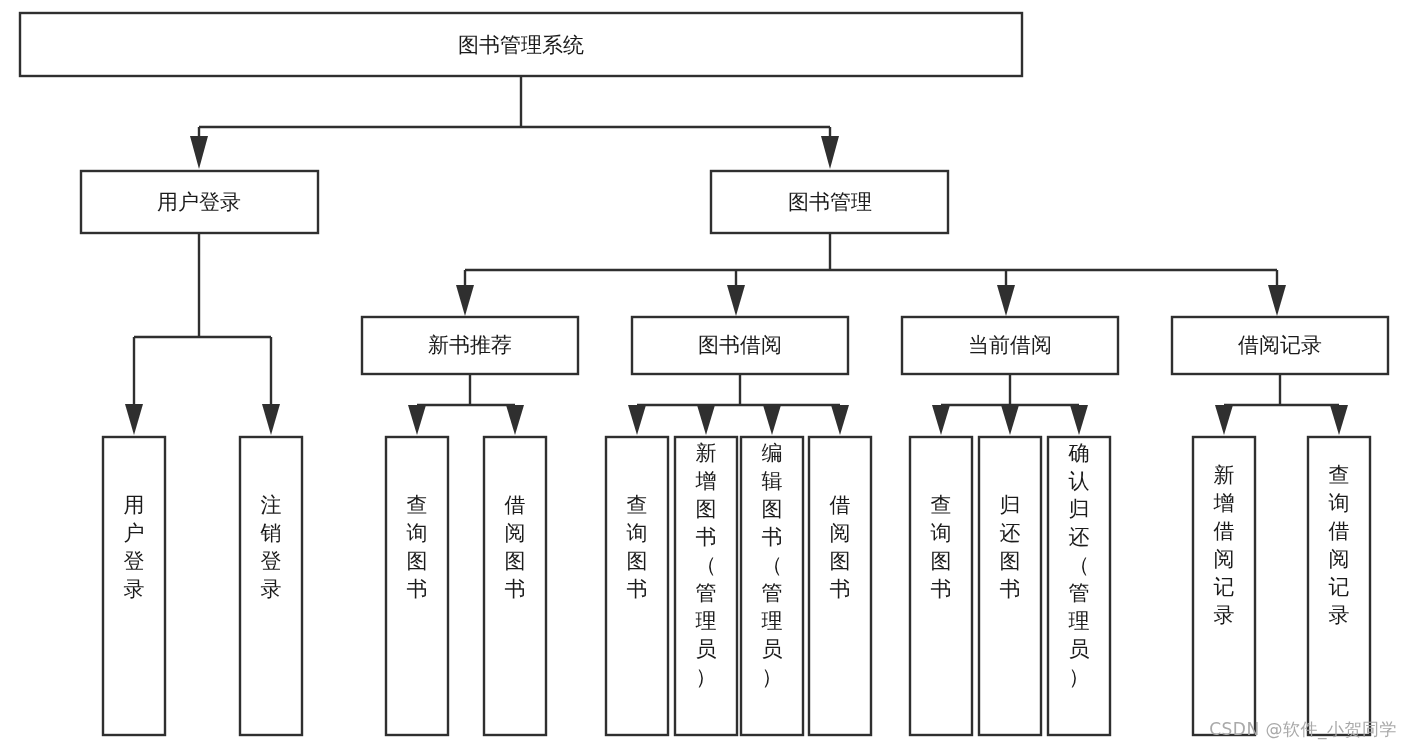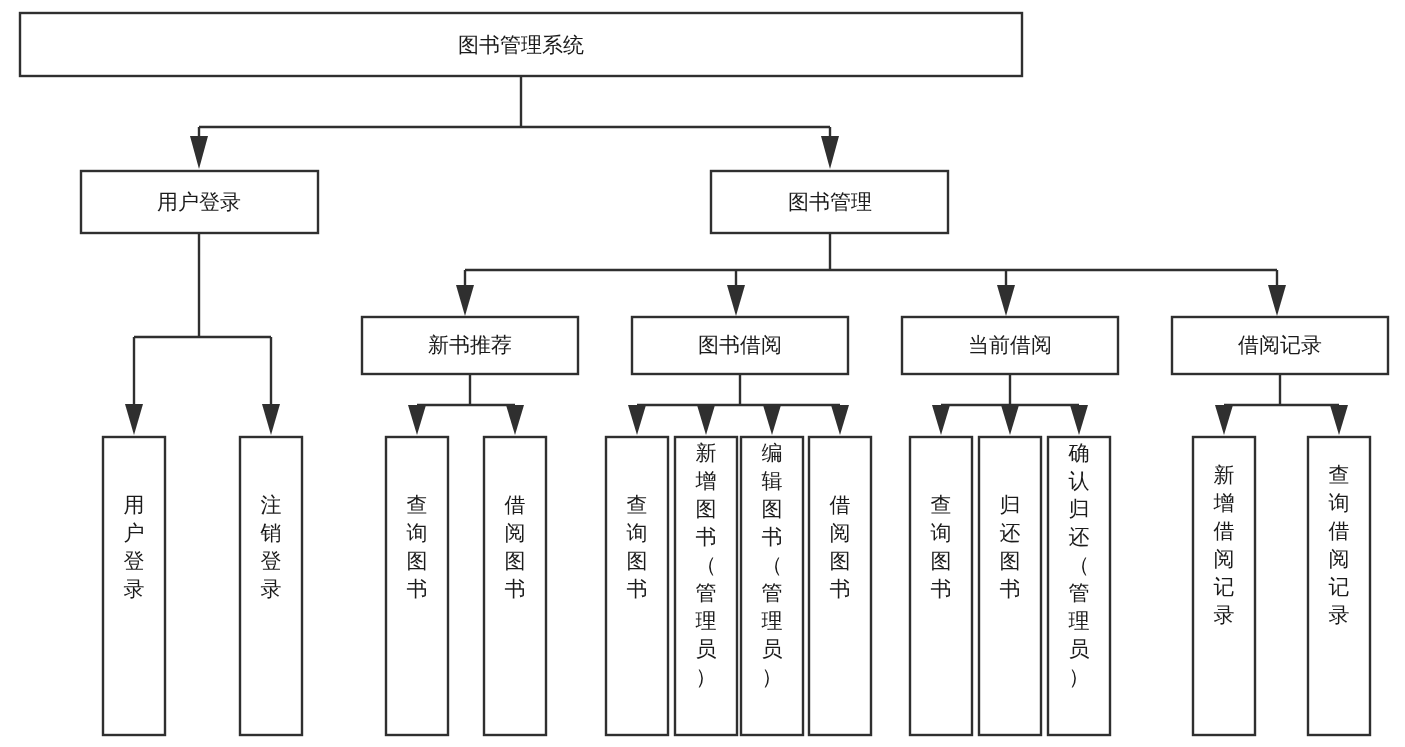--- a/index.html
+++ b/index.html
@@ -223,13 +223,14 @@
       <text class="node-label-vertical" x="1224" y="482"><tspan x="1224" y="482">新</tspan><tspan x="1224" y="510">增</tspan><tspan x="1224" y="538">借</tspan><tspan x="1224" y="566">阅</tspan><tspan x="1224" y="594">记</tspan><tspan x="1224" y="622">录</tspan></text>
     </g>
 
     <g>
       <rect class="node-box" x="1308" y="437" width="62" height="298"></rect>
       <text class="node-label-vertical" x="1339" y="482"><tspan x="1339" y="482">查</tspan><tspan x="1339" y="510">询</tspan><tspan x="1339" y="538">借</tspan><tspan x="1339" y="566">阅</tspan><tspan x="1339" y="594">记</tspan><tspan x="1339" y="622">录</tspan></text>
     </g>
 
   </svg>
 
+  <div class="watermark">CSDN @软件_小贺同学</div>
 </div>
 
 </body></html>

